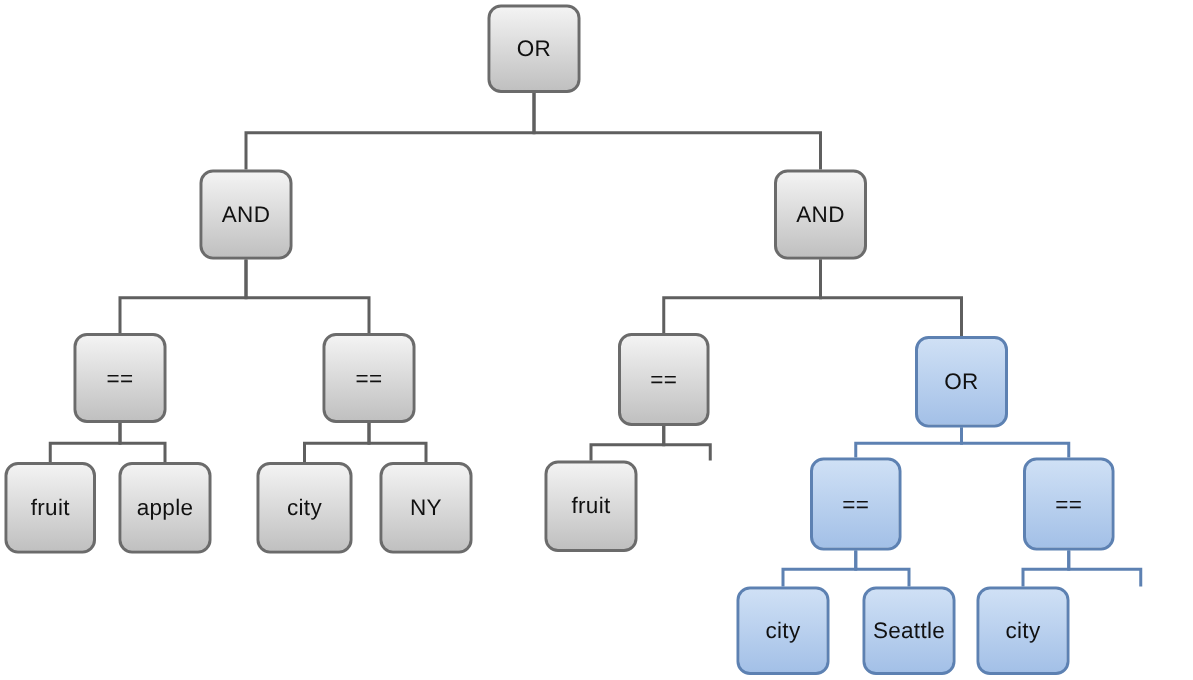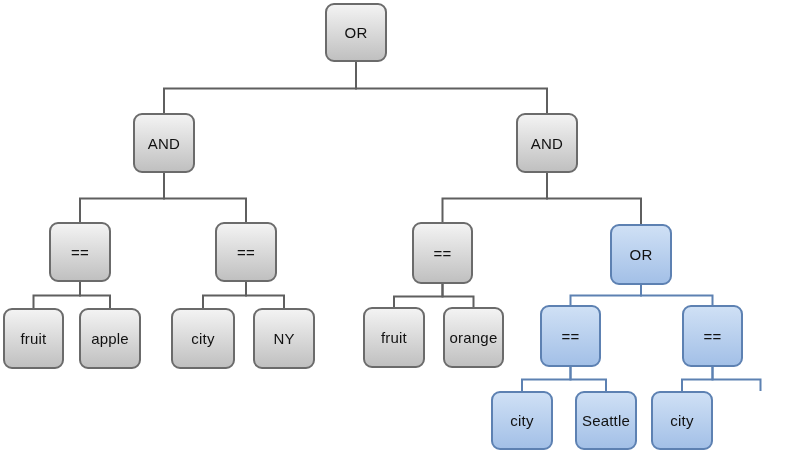--- a/index.html
+++ b/index.html
@@ -85,23 +85,20 @@
     </div>
     <div class="node" style="left: 253px; top: 308px; width: 62px; height: 61px; border-color: rgb(107, 107, 107); color: rgb(17, 17, 17); background: linear-gradient(rgb(243, 243, 243) 0%, rgb(192, 192, 192) 100%);">
       <span>NY</span>
     </div>
     <div class="node" style="left: 412px; top: 222px; width: 61px; height: 62px; border-color: rgb(107, 107, 107); color: rgb(17, 17, 17); background: linear-gradient(rgb(243, 243, 243) 0%, rgb(192, 192, 192) 100%);">
       <span>==</span>
     </div>
     <div class="node" style="left: 363px; top: 307px; width: 62px; height: 61px; border-color: rgb(107, 107, 107); color: rgb(17, 17, 17); background: linear-gradient(rgb(243, 243, 243) 0%, rgb(192, 192, 192) 100%);">
       <span>fruit</span>
     </div>
-    <div class="node" style="left: 443px; top: 307px; width: 61px; height: 61px; border-color: rgb(107, 107, 107); color: rgb(17, 17, 17); background: linear-gradient(rgb(243, 243, 243) 0%, rgb(192, 192, 192) 100%);">
-      <span>orange</span>
-    </div>
     <div class="node" style="left: 610px; top: 224px; width: 62px; height: 61px; border-color: rgb(93, 129, 178); color: rgb(17, 17, 17); background: linear-gradient(rgb(207, 224, 245) 0%, rgb(163, 192, 231) 100%);">
       <span>OR</span>
     </div>
     <div class="node" style="left: 540px; top: 305px; width: 61px; height: 62px; border-color: rgb(93, 129, 178); color: rgb(17, 17, 17); background: linear-gradient(rgb(207, 224, 245) 0%, rgb(163, 192, 231) 100%);">
       <span>==</span>
     </div>
     <div class="node" style="left: 682px; top: 305px; width: 61px; height: 62px; border-color: rgb(93, 129, 178); color: rgb(17, 17, 17); background: linear-gradient(rgb(207, 224, 245) 0%, rgb(163, 192, 231) 100%);">
       <span>==</span>
     </div>
     <div class="node" style="left: 491px; top: 391px; width: 62px; height: 59px; border-color: rgb(93, 129, 178); color: rgb(17, 17, 17); background: linear-gradient(rgb(207, 224, 245) 0%, rgb(163, 192, 231) 100%);">

